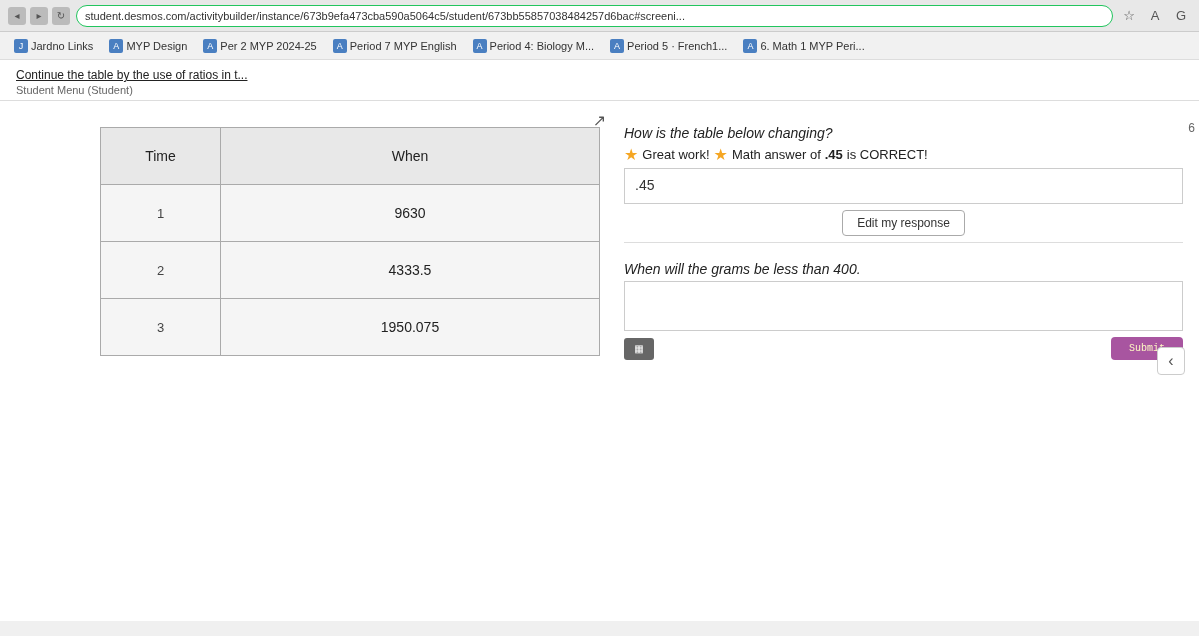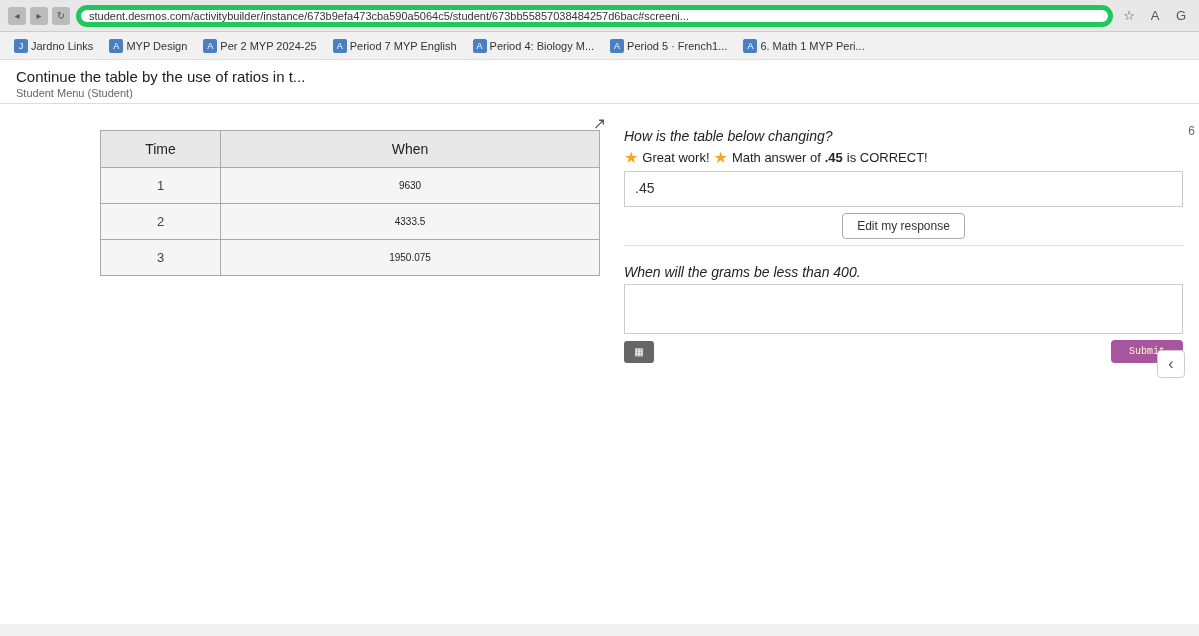--- a/index.html
+++ b/index.html
@@ -29,21 +29,21 @@
     .browser-icon-btn {
       width: 18px; height: 18px;
       background: #bbb;
       border-radius: 3px;
       display: flex; align-items: center; justify-content: center;
       font-size: 10px; color: #555;
     }
     .address-bar {
       flex: 1;
       background: white;
-      border: 5px solid #22c55e;
+      border: 1px solid #22c55e;
       border-radius: 12px;
       height: 22px;
       display: flex;
       align-items: center;
       padding: 0 8px;
       font-size: 11px;
       color: #333;
       overflow: hidden;
       white-space: nowrap;
     }
@@ -86,24 +86,25 @@
       flex-shrink: 0;
     }
 
     
     .page-header {
       background: white;
       padding: 8px 16px 4px 16px;
       border-bottom: 1px solid #ddd;
     }
     .page-title {
-      font-size: 15px;
+      font-size: 12px;
       font-weight: 400;
       color: #222;
       margin-bottom: 2px;
+      text-decoration: underline;
     }
     .student-menu-link {
       font-size: 11px;
       color: #666;
       cursor: pointer;
     }
 
     
     .main-content {
       display: flex;
@@ -131,31 +132,31 @@
       flex-shrink: 0;
     }
 
     .data-table {
       border-collapse: collapse;
       width: 100%;
       margin-top: 10px;
     }
     .data-table th, .data-table td {
       border: 1px solid #aaa;
-      padding: 10px 16px;
+      padding: 20px 16px;
       text-align: center;
     }
     .data-table th {
       background: #e8e8e8;
       font-weight: 500;
       font-size: 14px;
     }
     .data-table td {
       background: #f5f5f5;
-      font-size: 10px;
+      font-size: 14px;
     }
     .data-table td:first-child {
       font-size: 13px;
       color: #444;
       width: 120px;
     }
 
     
     .right-panel {
       flex: 1;

